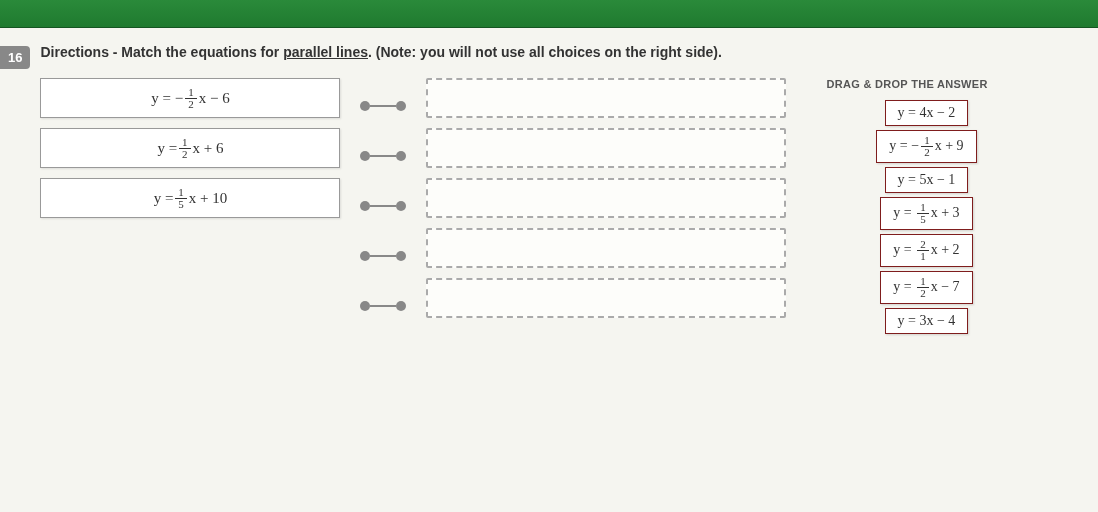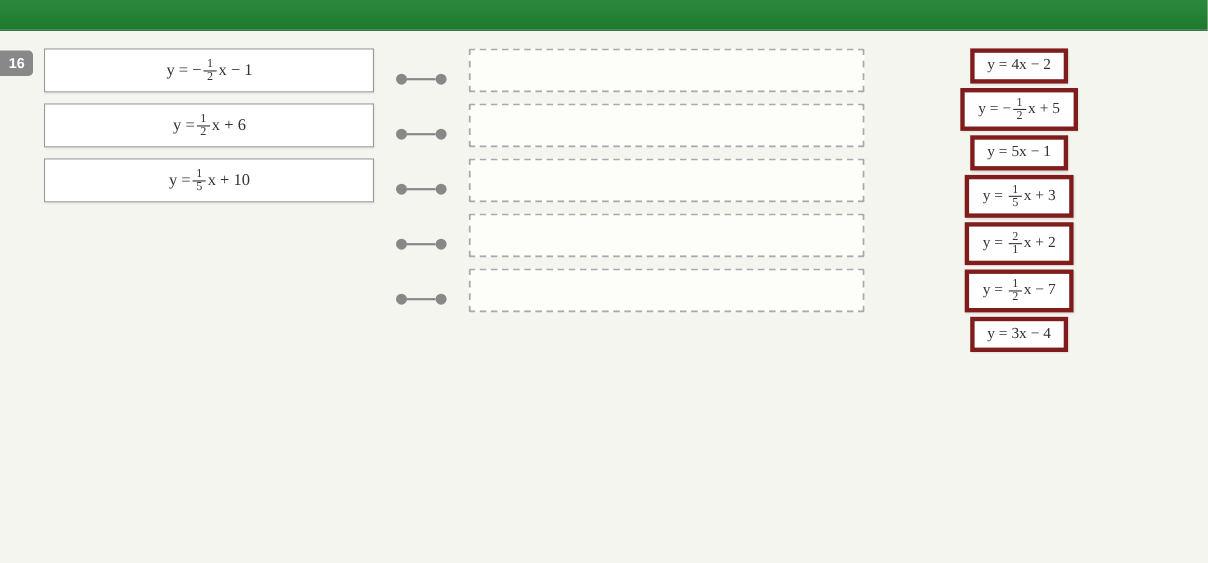--- a/index.html
+++ b/index.html
@@ -104,21 +104,21 @@
     margin-bottom: 10px;
     letter-spacing: 0.3px;
   }
   .answer-list {
     display: flex;
     flex-direction: column;
     gap: 4px;
     align-items: center;
   }
   .chip {
-    border: 4px solid #7f1d1d;
+    border: 1px solid #7f1d1d;
     background: #fff;
     padding: 4px 12px;
     font-family: "Times New Roman", serif;
     font-size: 14px;
     color: #333;
     box-shadow: 1px 1px 2px rgba(0,0,0,0.15);
     cursor: grab;
     white-space: nowrap;
   }
   .frac {
@@ -135,31 +135,34 @@
 </style>
 </head>
 <body>
 
 <div class="top-bar"></div>
 
 <div class="content-area">
   <div class="qnum">16</div>
 
   <div class="main">
+    <p class="directions">
+      <span>Directions - Match the equations for </span><span class="underline">parallel lines</span><span>. (Note: you will not use all choices on the right side).</span>
+    </p>
 
     <div class="activity">
 
       <div class="left-col">
         <div class="eq-box">
           <span>y = −</span>
             <span class="frac">
               <span class="n">1</span>
               <span class="d">2</span>
             </span>
-            <span>x − 1</span>
+            <span>x − 6</span>
         </div>
         <div class="eq-box">
           <span>y = </span>
             <span class="frac">
               <span class="n">1</span>
               <span class="d">2</span>
             </span>
             <span>x + 6</span>
         </div>
         <div class="eq-box">
@@ -202,29 +205,30 @@
 
       <div class="drop-col">
         <div class="drop-box"></div>
         <div class="drop-box"></div>
         <div class="drop-box"></div>
         <div class="drop-box"></div>
         <div class="drop-box"></div>
       </div>
 
       <div class="answer-panel">
+        <div class="answer-title">DRAG &amp; DROP THE ANSWER</div>
         <div class="answer-list">
           <div class="chip">
             <span>y = 4x − 2</span>
           </div>
           <div class="chip">
             <span>y = −</span><span class="frac">
                 <span class="n">1</span>
                 <span class="d">2</span>
-              </span><span>x + 5</span>
+              </span><span>x + 9</span>
           </div>
           <div class="chip">
             <span>y = 5x − 1</span>
           </div>
           <div class="chip">
             <span>y = </span><span class="frac">
                 <span class="n">1</span>
                 <span class="d">5</span>
               </span><span>x + 3</span>
           </div>

